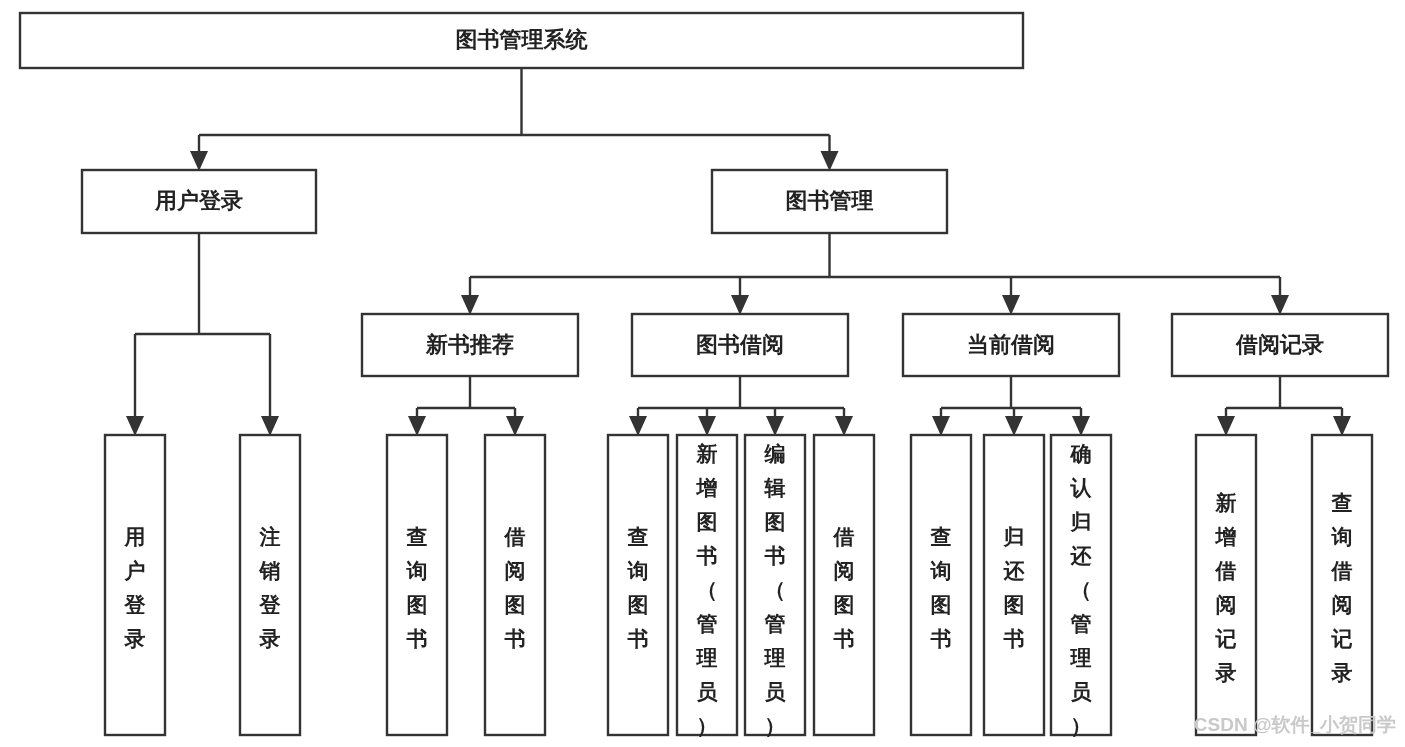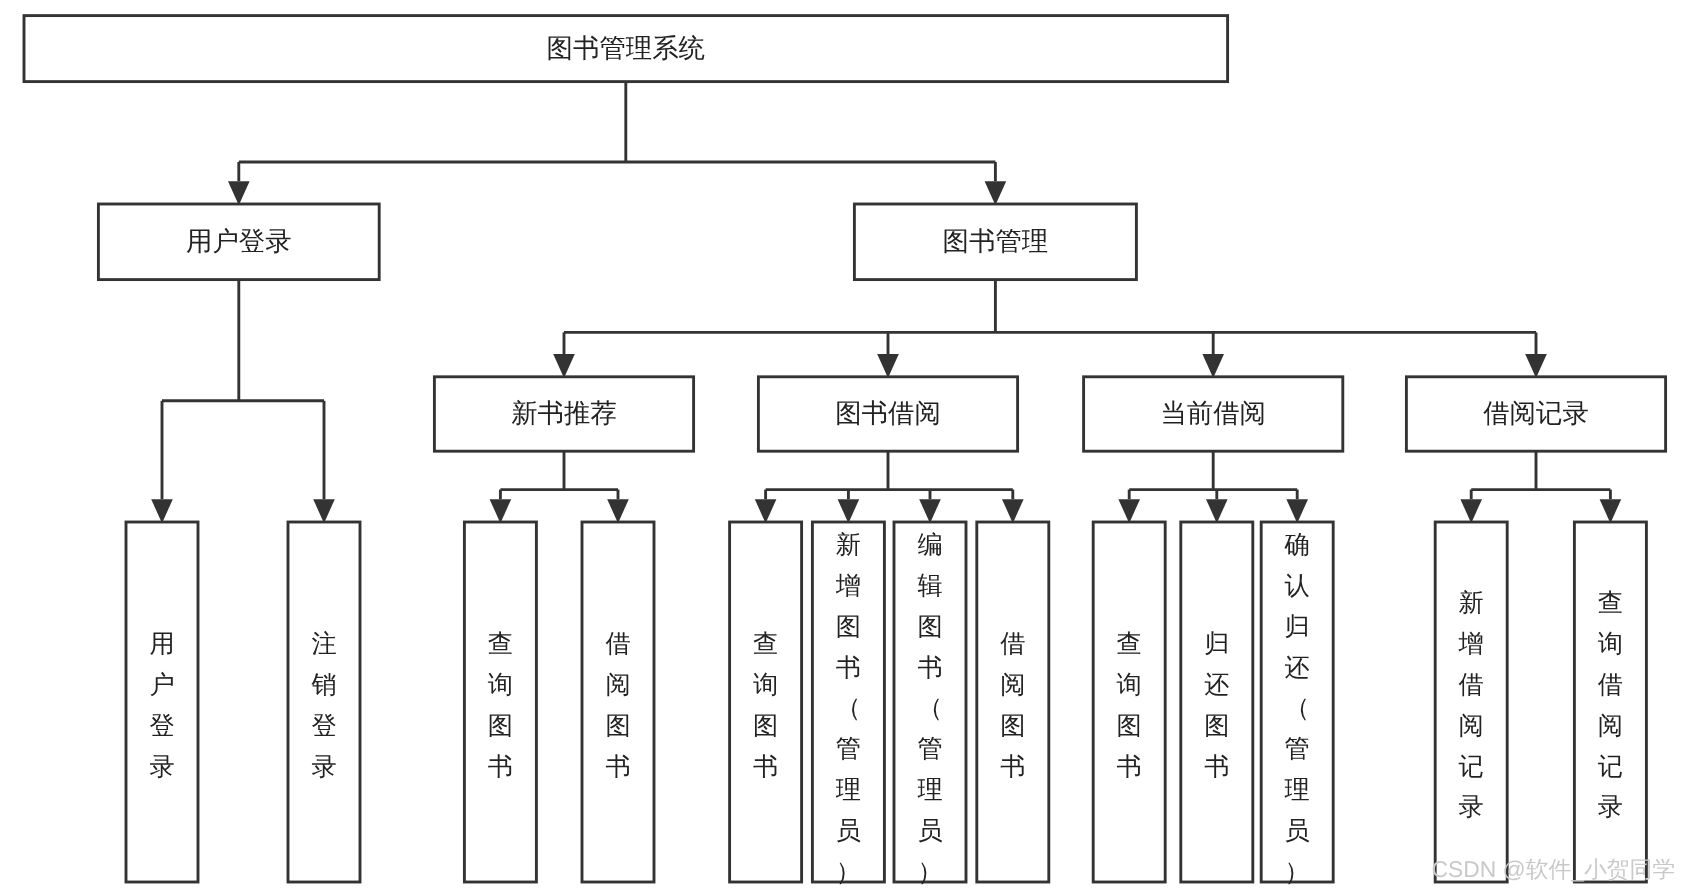--- a/index.html
+++ b/index.html
@@ -10,20 +10,21 @@
   }
   body {
     font-family: "Liberation Sans", "DejaVu Sans", sans-serif;
   }
   #diagram-root {
     position: relative;
     width: 1405px;
     height: 747px;
     background: #ffffff;
     overflow: hidden;
+    font-weight: bold;
   }
   svg.canvas {
     position: absolute;
     left: 0;
     top: 0;
     width: 1405px;
     height: 747px;
     display: block;
   }
   .node-box {

